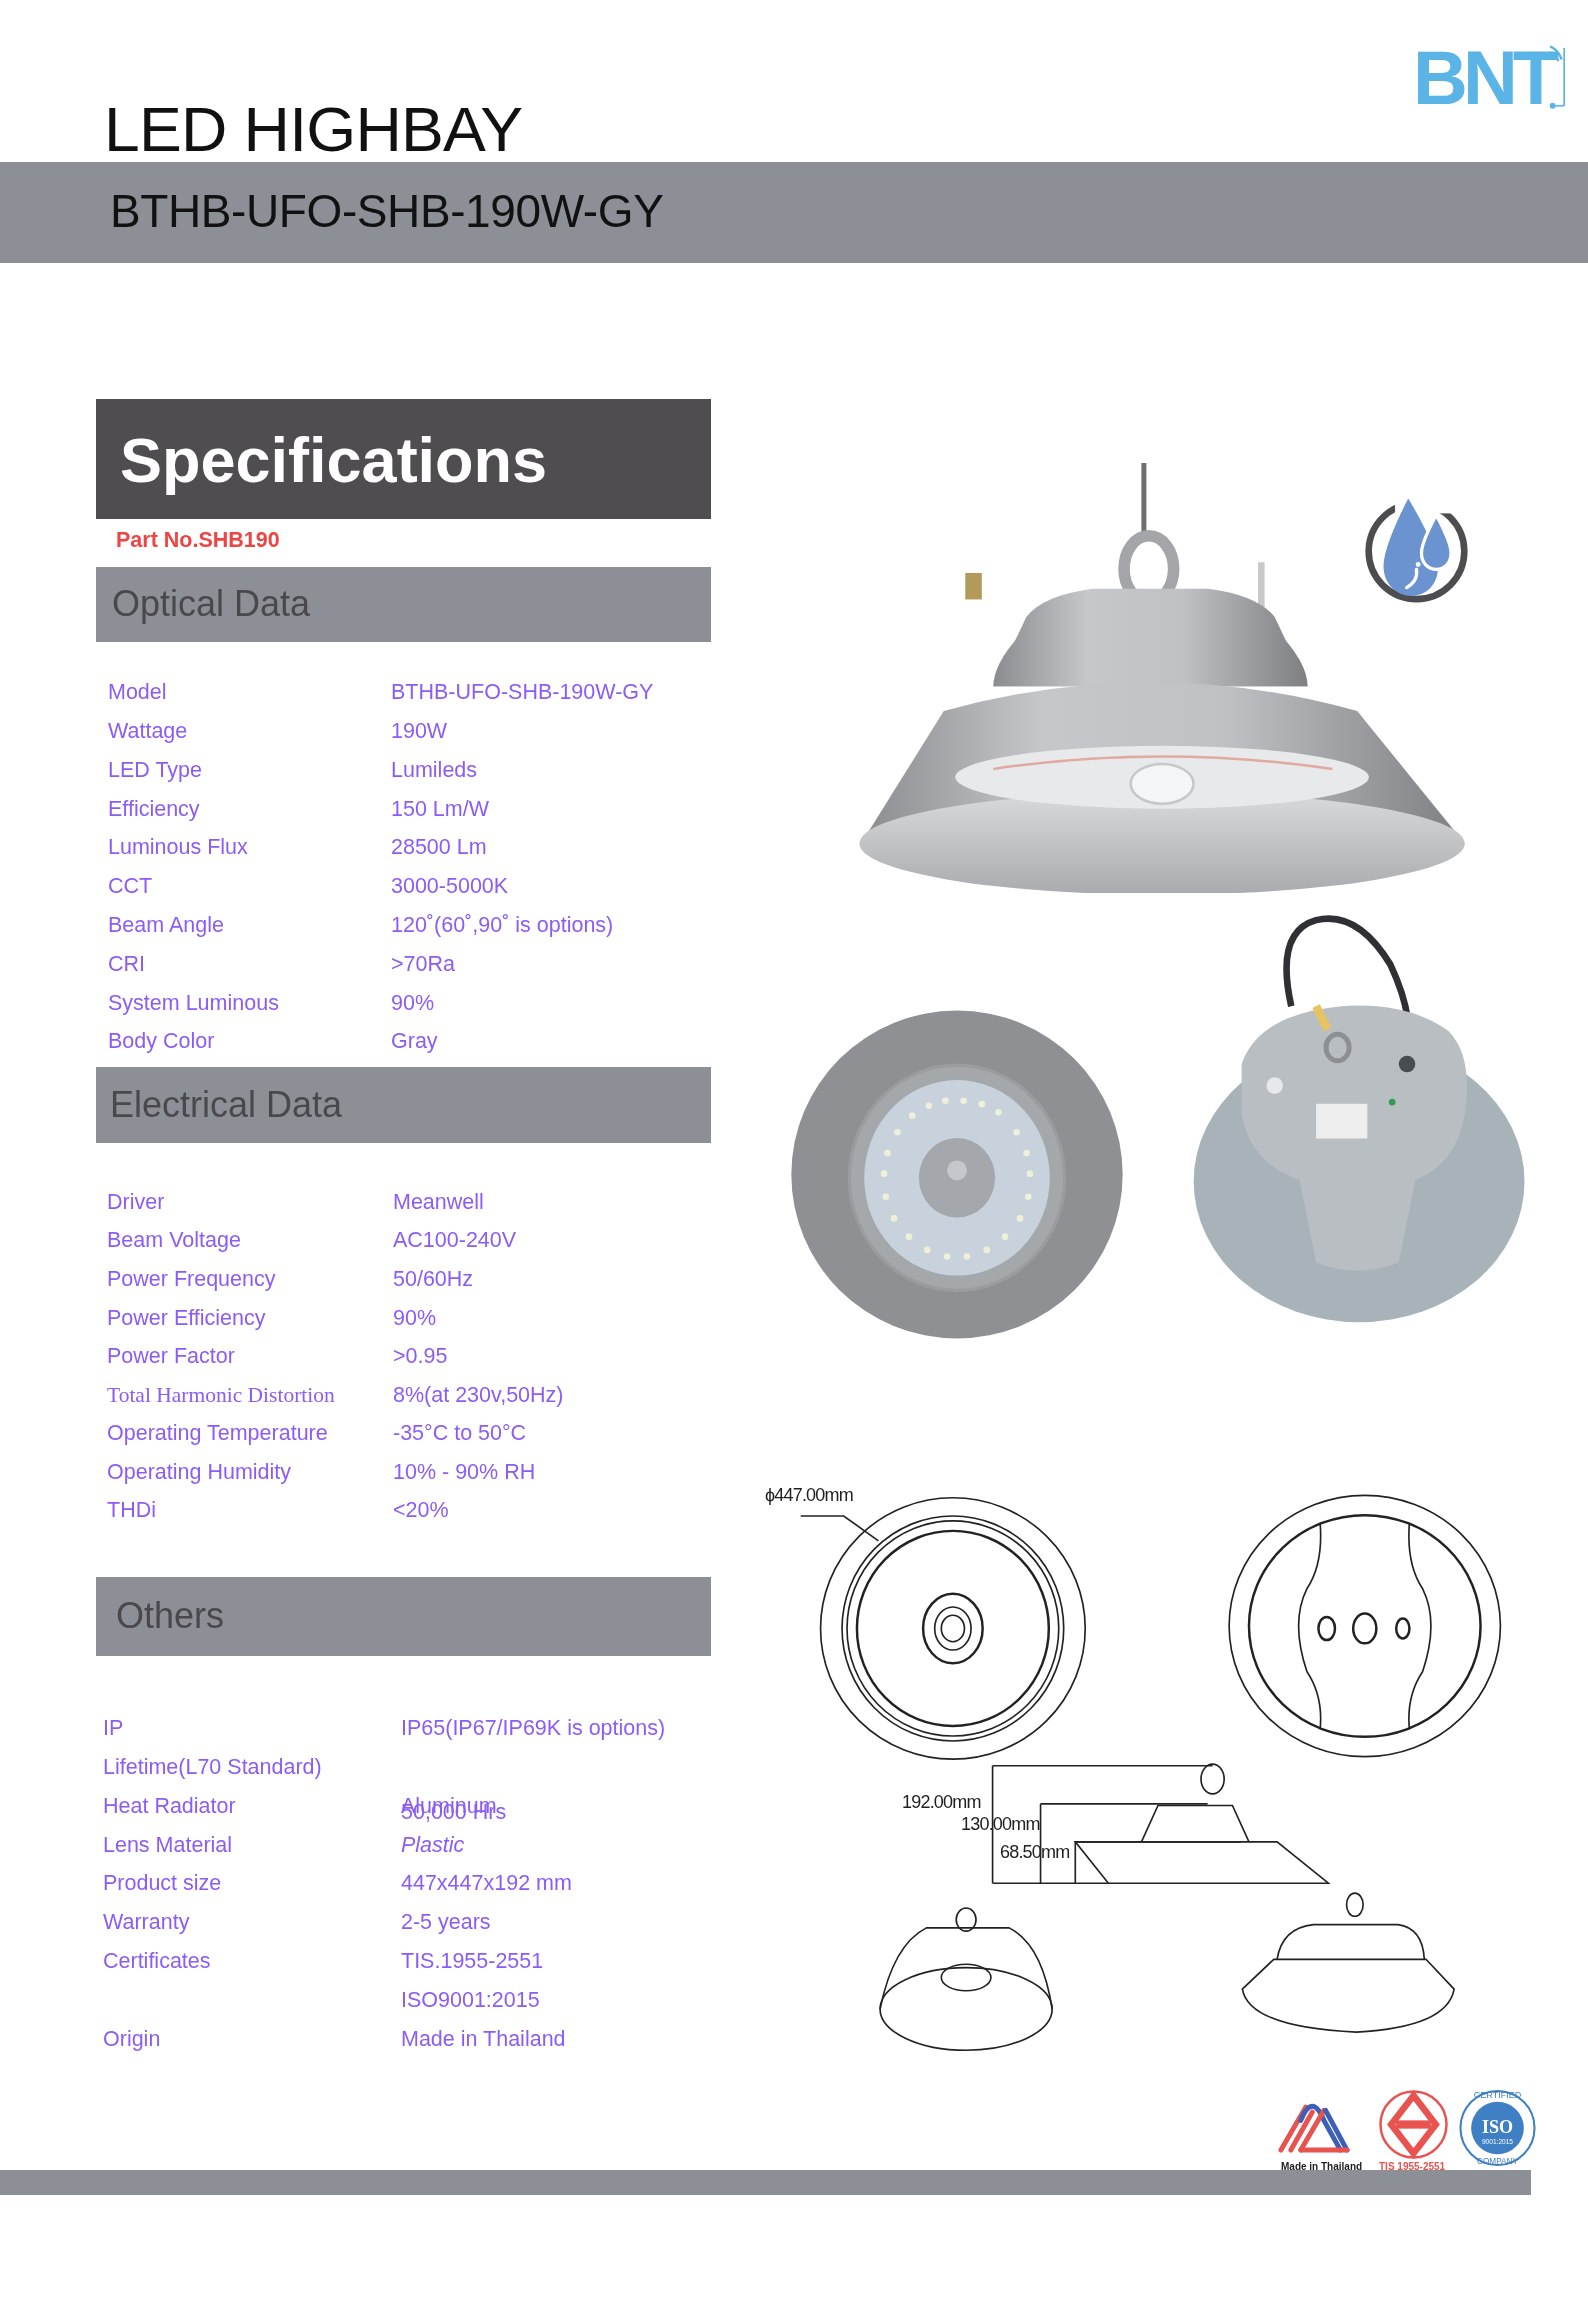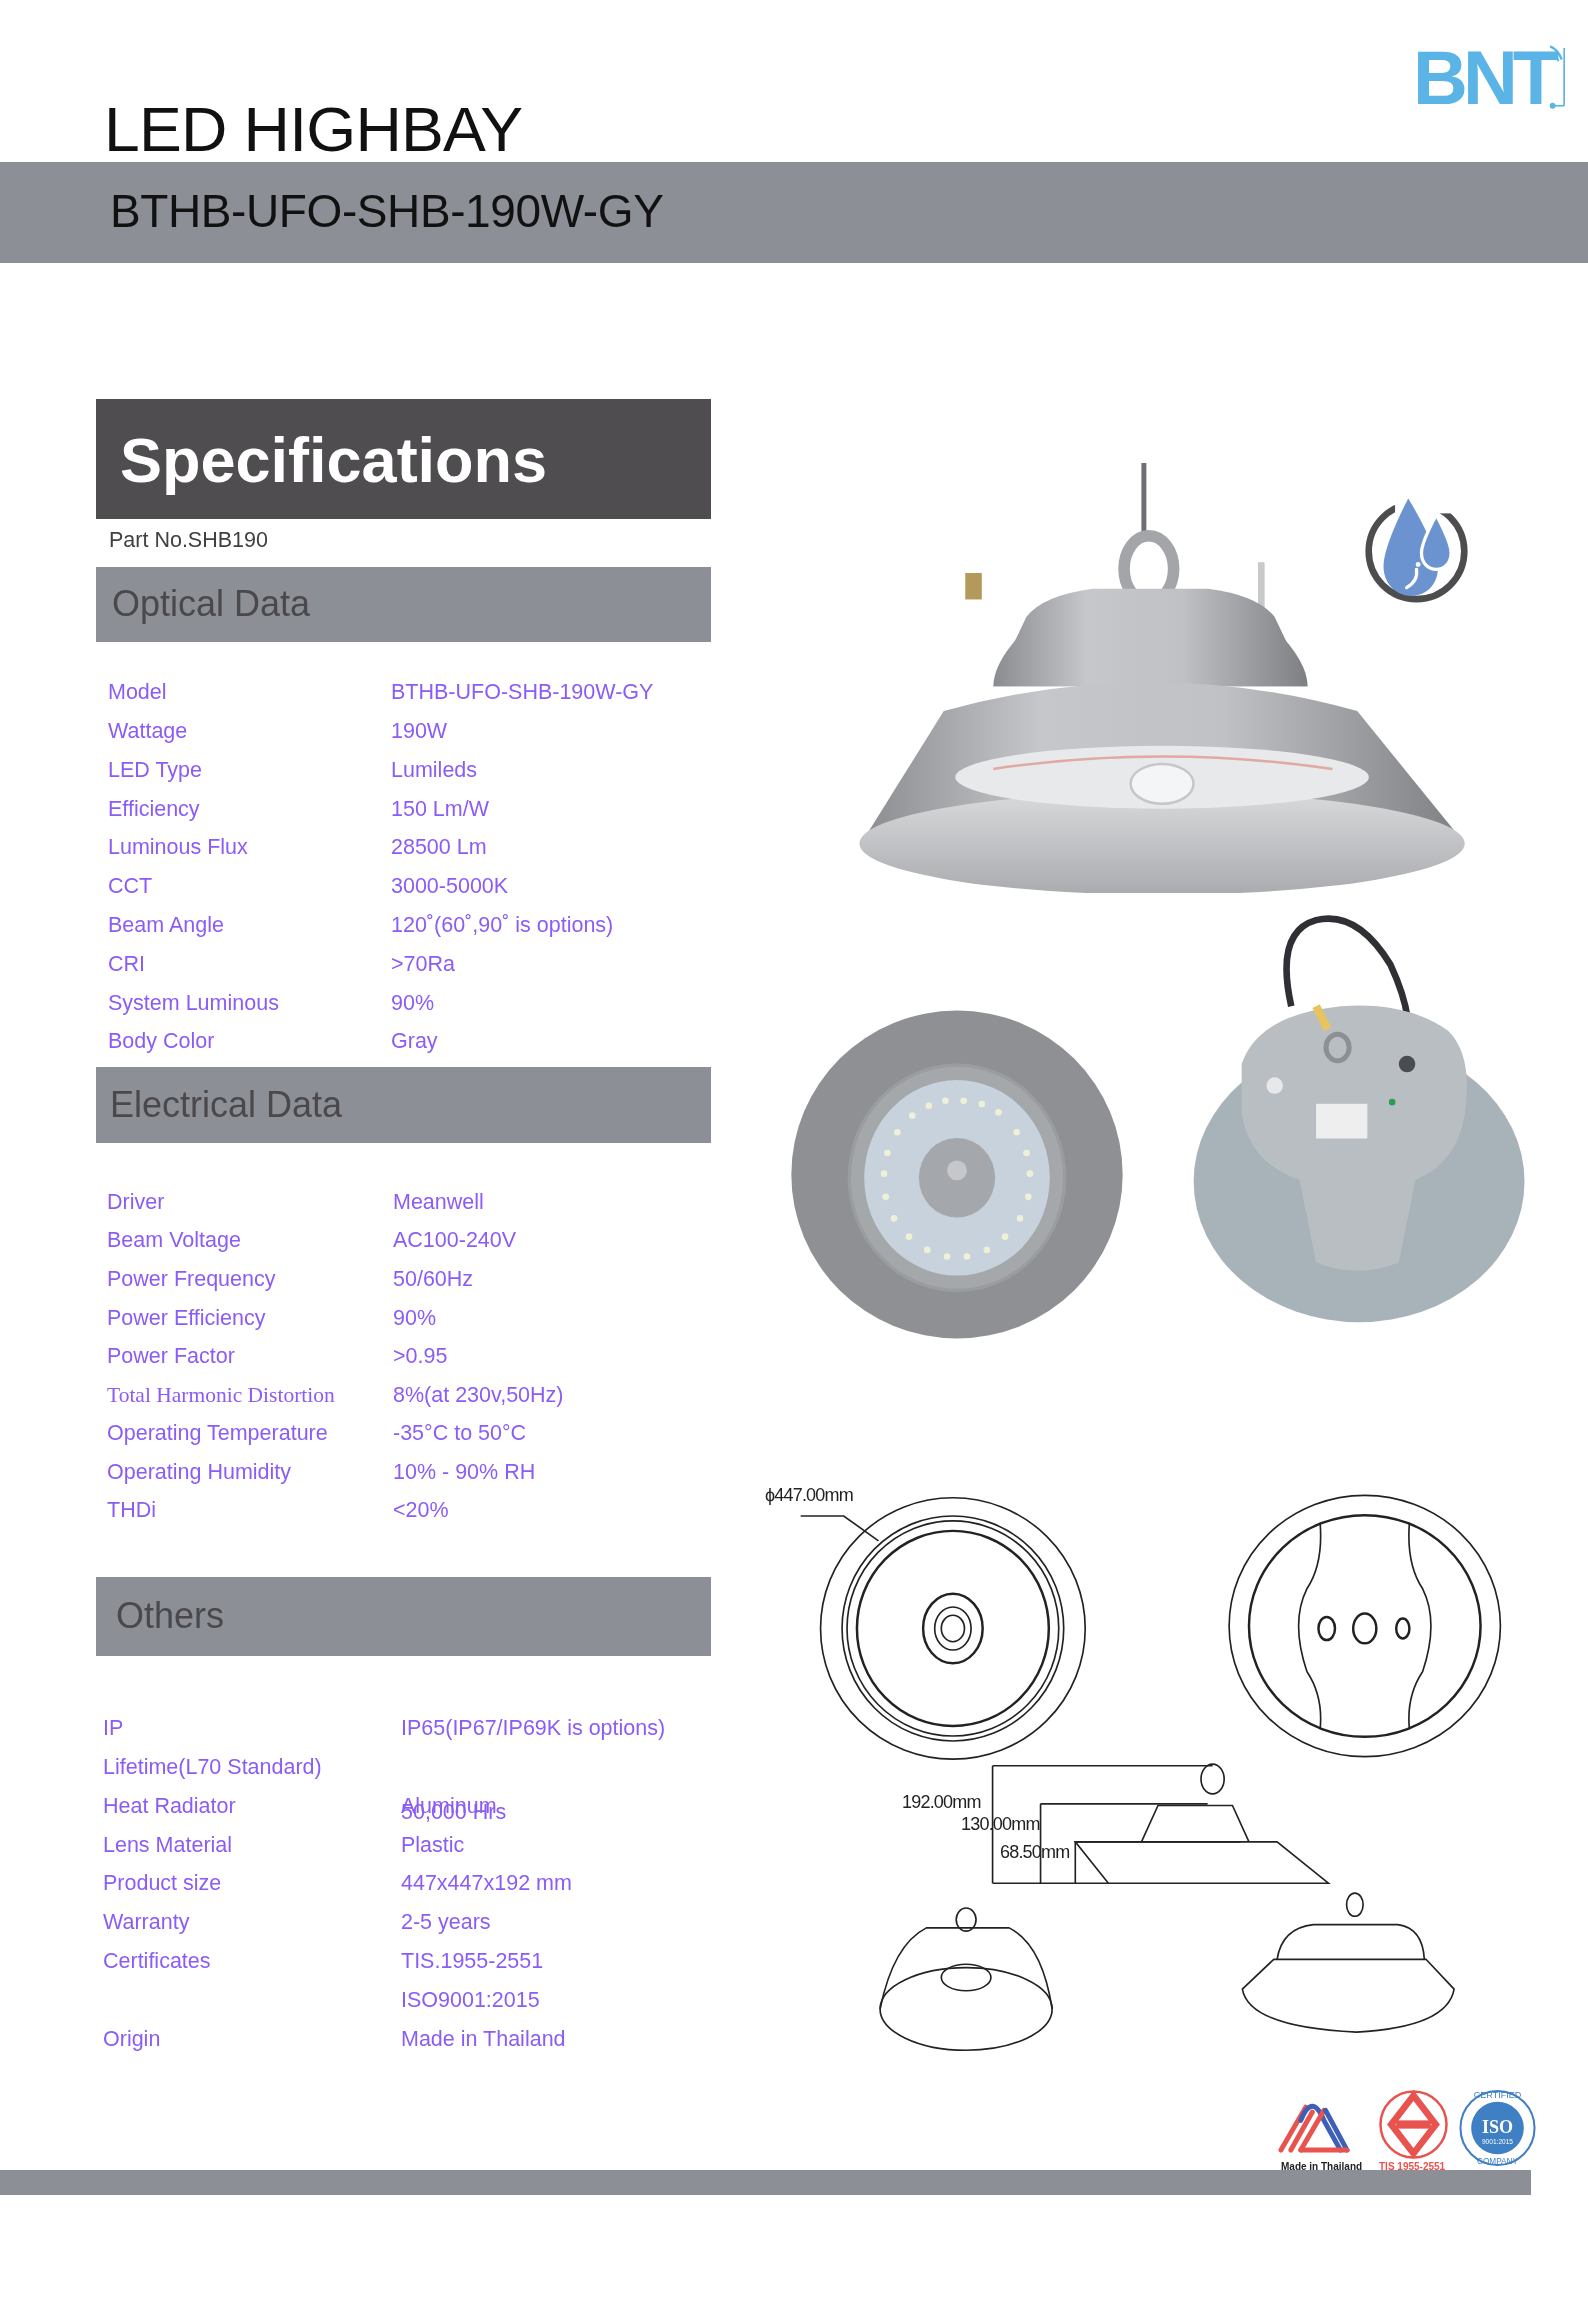--- a/index.html
+++ b/index.html
@@ -6,21 +6,21 @@
   body { width:1589px; height:2307px; position:relative; overflow:hidden;
          font-family:"Liberation Sans", sans-serif; }
   .abs { position:absolute; }
   .title { left:104px; top:93px; font-size:63px; color:#111; font-weight:400;
            letter-spacing:-0.8px; transform:scaleX(1.02); transform-origin:left; white-space:nowrap; }
   .band { left:0; top:162px; width:1589px; height:101px; background:#8c9096; }
   .band-text { left:110px; top:184px; font-size:46px; color:#111; letter-spacing:-0.4px; white-space:nowrap; }
   .logo { left:1413px; top:43px; width:157px; height:71px; }
   .spec-bar { left:96px; top:399px; width:615px; height:120px; background:#4f4d50; }
   .spec-title { left:120px; top:424px; font-size:63px; font-weight:700; color:#ffffff; white-space:nowrap; }
-  .partno { left:109px; top:528px; font-size:21.5px; color:#404040; white-space:nowrap; }
+  .partno { left:116px; top:528px; font-size:21.5px; color:#ef4444; white-space:nowrap;font-weight:bold; }
   .sec-bar { left:96px; width:615px; background:#8c9096; }
   .sec-title { font-size:36px; color:#4a484b; white-space:nowrap; }
   .row-label, .row-value { font-size:21.5px; color:#8b5cf6; white-space:nowrap; }
   .bottom-bar { left:0; top:2170px; width:1531px; height:25px; background:#8c9096; }
   .cert-caption { font-size:10px; font-weight:700; white-space:nowrap; }
 </style>
 </head>
 <body>
 
 <div class="abs title">LED HIGHBAY</div>
@@ -94,21 +94,21 @@
 <div class="abs sec-bar" style="top:1577px;height:79px;"></div>
 <div class="abs sec-title" style="left:116px;top:1595px;">Others</div>
 <div id="others-rows">
     <div class="abs row-label" style="left: 103px; top: 1716px;">IP</div>
     <div class="abs row-value" style="left: 401px; top: 1716px;">IP65(IP67/IP69K is options)</div>
     <div class="abs row-label" style="left: 103px; top: 1755px;">Lifetime(L70 Standard)</div>
     <div class="abs row-value" style="left: 401px; top: 1755px; margin-top: 45px;">50,000 Hrs</div>
     <div class="abs row-label" style="left: 103px; top: 1794px;">Heat Radiator</div>
     <div class="abs row-value" style="left: 401px; top: 1794px;">Aluminum</div>
     <div class="abs row-label" style="left: 103px; top: 1833px;">Lens Material</div>
-    <div class="abs row-value" style="left: 401px; top: 1833px;">Plastic</div>
+    <div class="abs row-value" style="left: 401px; top: 1833px; font-style: italic;">Plastic</div>
     <div class="abs row-label" style="left: 103px; top: 1871px;">Product size</div>
     <div class="abs row-value" style="left: 401px; top: 1871px;">447x447x192 mm</div>
     <div class="abs row-label" style="left: 103px; top: 1910px;">Warranty</div>
     <div class="abs row-value" style="left: 401px; top: 1910px;">2-5 years</div>
     <div class="abs row-label" style="left: 103px; top: 1949px;">Certificates</div>
     <div class="abs row-value" style="left: 401px; top: 1949px;">TIS.1955-2551</div>
     <div class="abs row-label" style="left: 103px; top: 1988px;"></div>
     <div class="abs row-value" style="left: 401px; top: 1988px;">ISO9001:2015</div>
     <div class="abs row-label" style="left: 103px; top: 2027px;">Origin</div>
     <div class="abs row-value" style="left: 401px; top: 2027px;">Made in Thailand</div>

